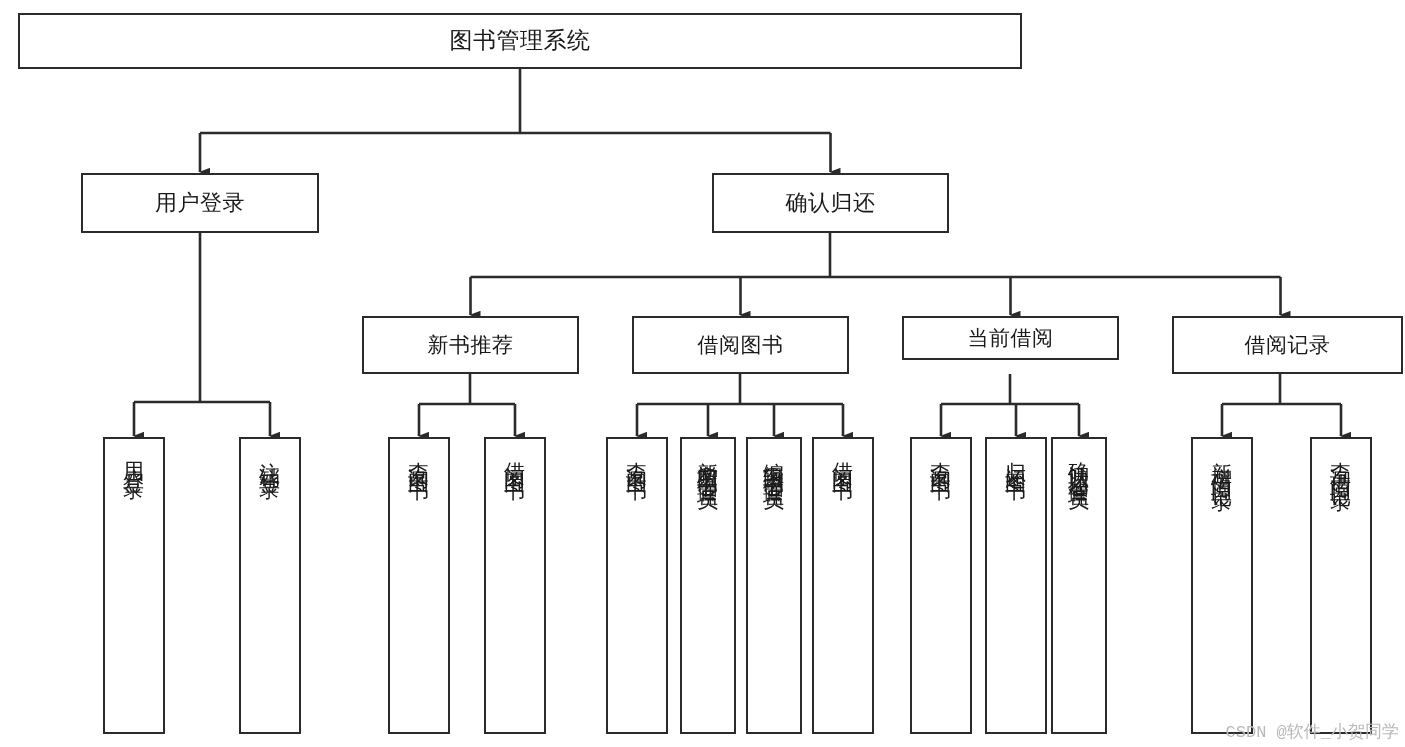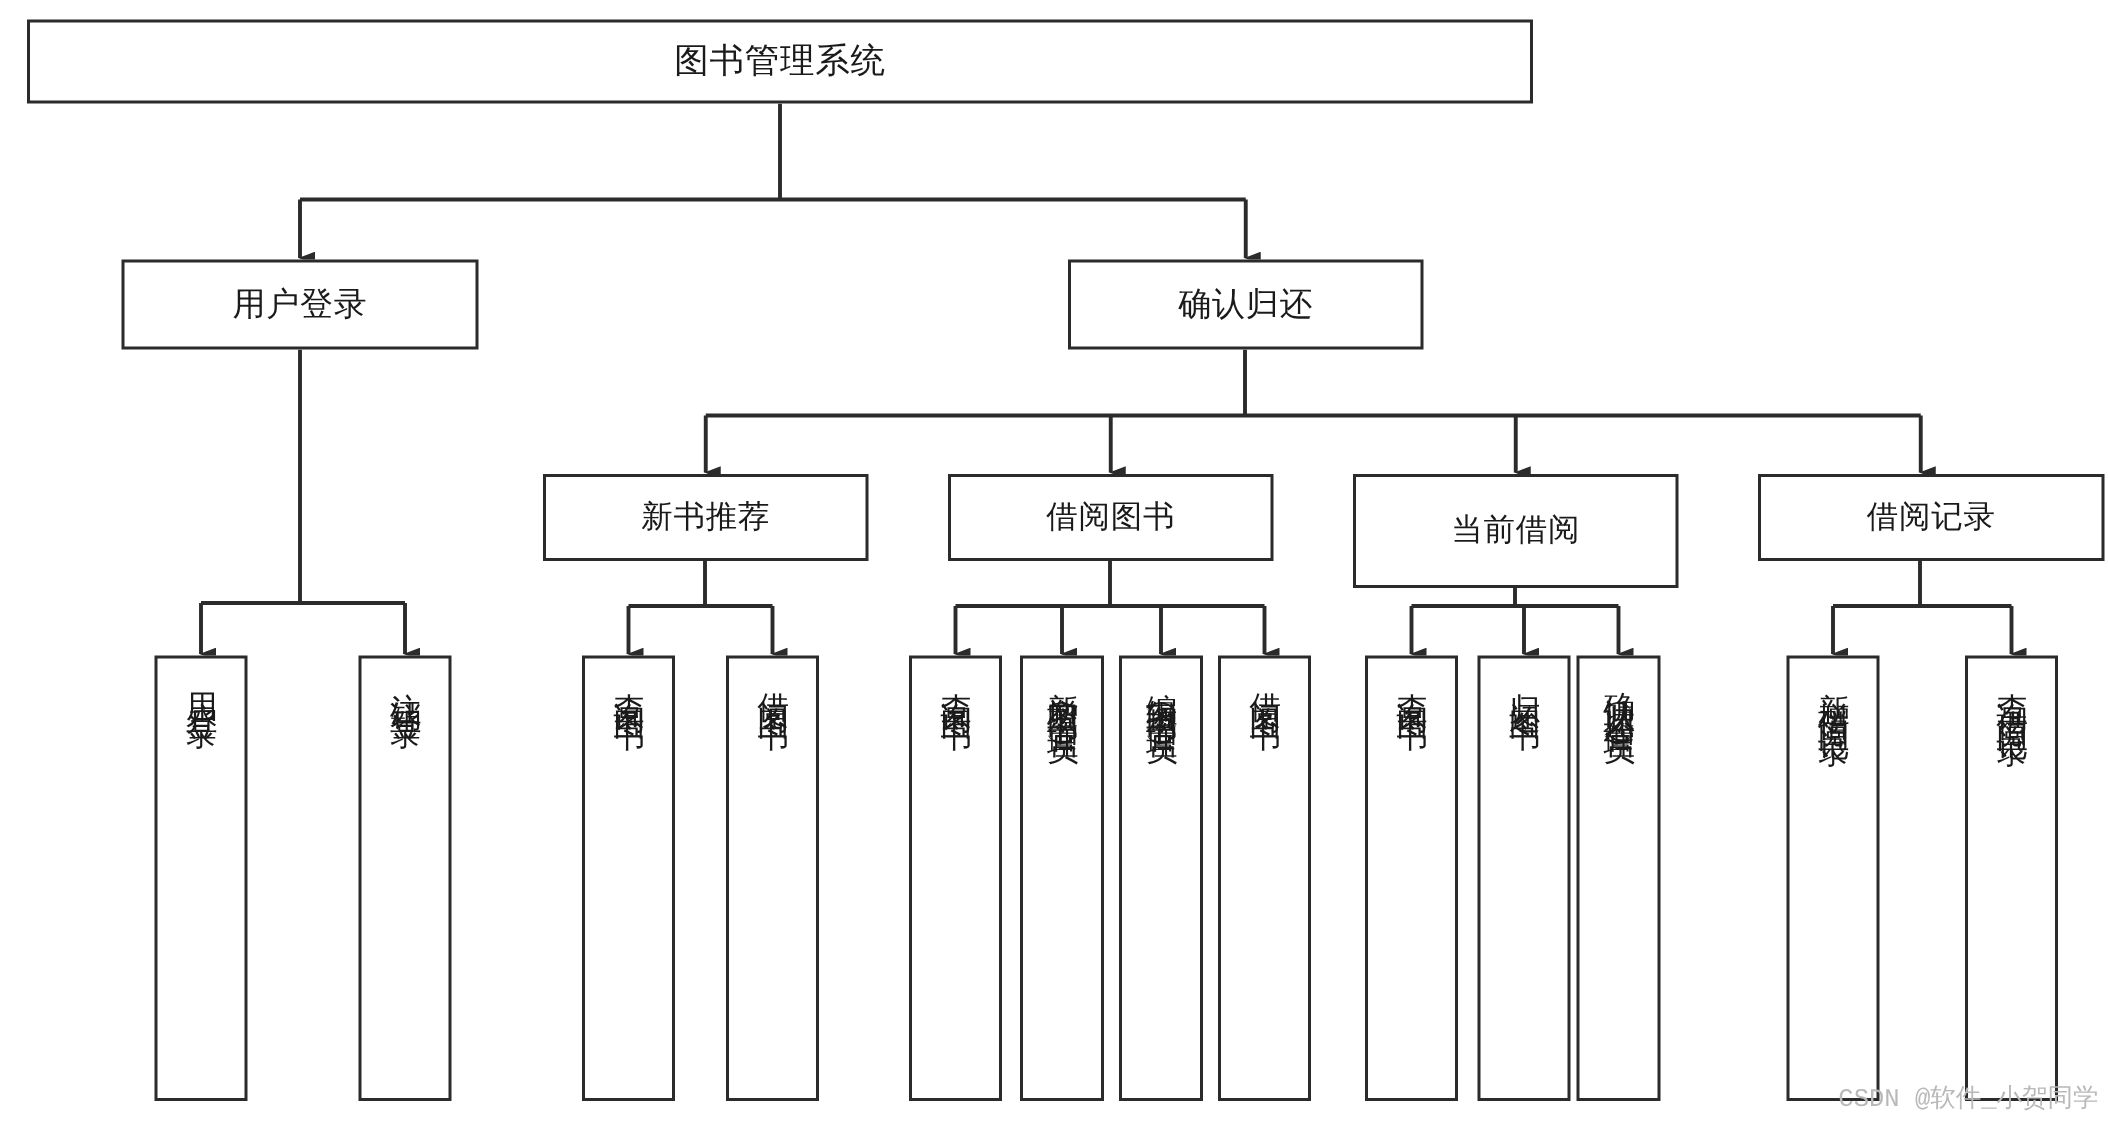--- a/index.html
+++ b/index.html
@@ -140,21 +140,21 @@
       </div>
       <div class="node-box tier-2" style="left: 712px; top: 173px; width: 237px; height: 60px;">
         <span class="node-label">确认归还</span>
       </div>
       <div class="node-box tier-3" style="left: 362px; top: 316px; width: 217px; height: 58px;">
         <span class="node-label">新书推荐</span>
       </div>
       <div class="node-box tier-3" style="left: 632px; top: 316px; width: 217px; height: 58px;">
         <span class="node-label">借阅图书</span>
       </div>
-      <div class="node-box tier-3" style="left: 902px; top: 316px; width: 217px; height: 76px;">
+      <div class="node-box tier-3" style="left: 902px; top: 316px; width: 217px; height: 44px;">
         <span class="node-label">当前借阅</span>
       </div>
       <div class="node-box tier-3" style="left: 1172px; top: 316px; width: 231px; height: 58px;">
         <span class="node-label">借阅记录</span>
       </div>
       <div class="node-box tier-leaf" style="left: 103px; top: 437px; width: 62px; height: 297px;">
         <span class="node-label">用户登录</span>
       </div>
       <div class="node-box tier-leaf" style="left: 239px; top: 437px; width: 62px; height: 297px;">
         <span class="node-label">注销登录</span>

